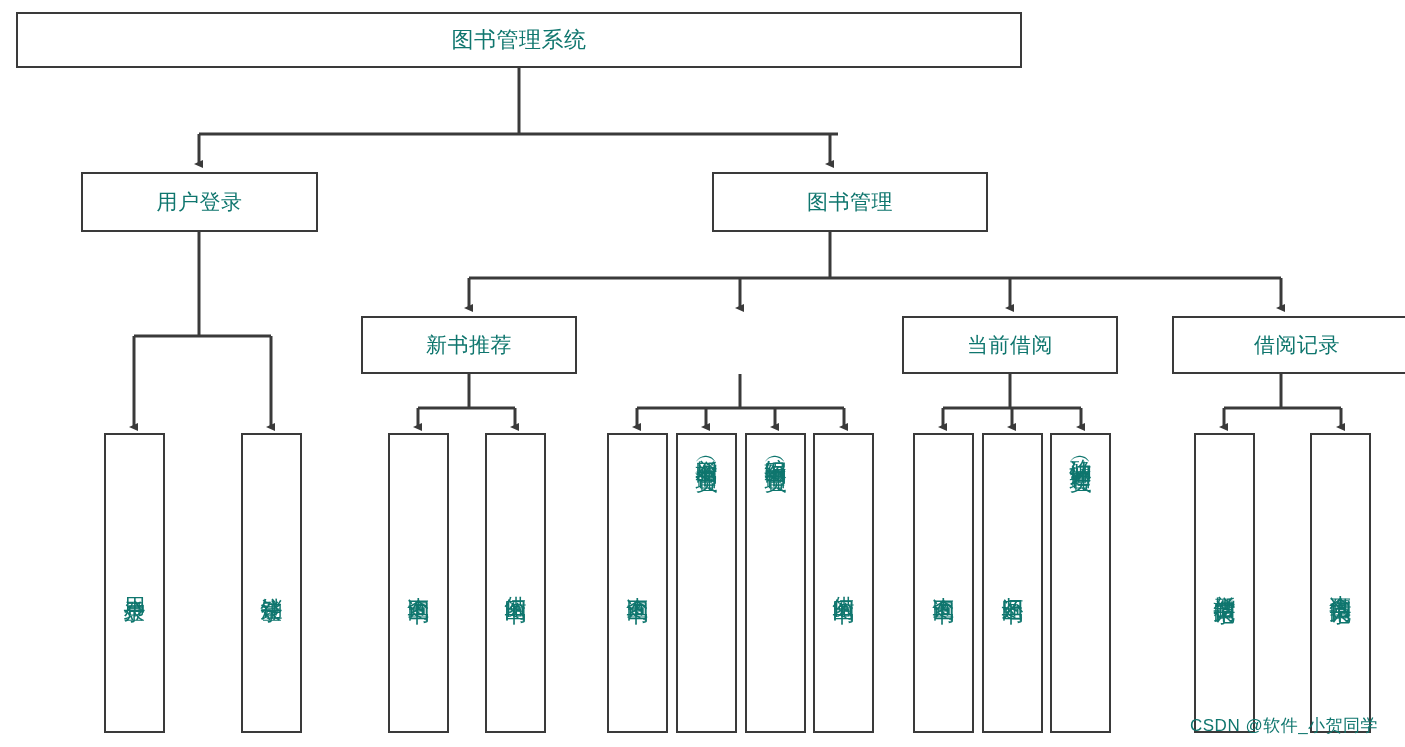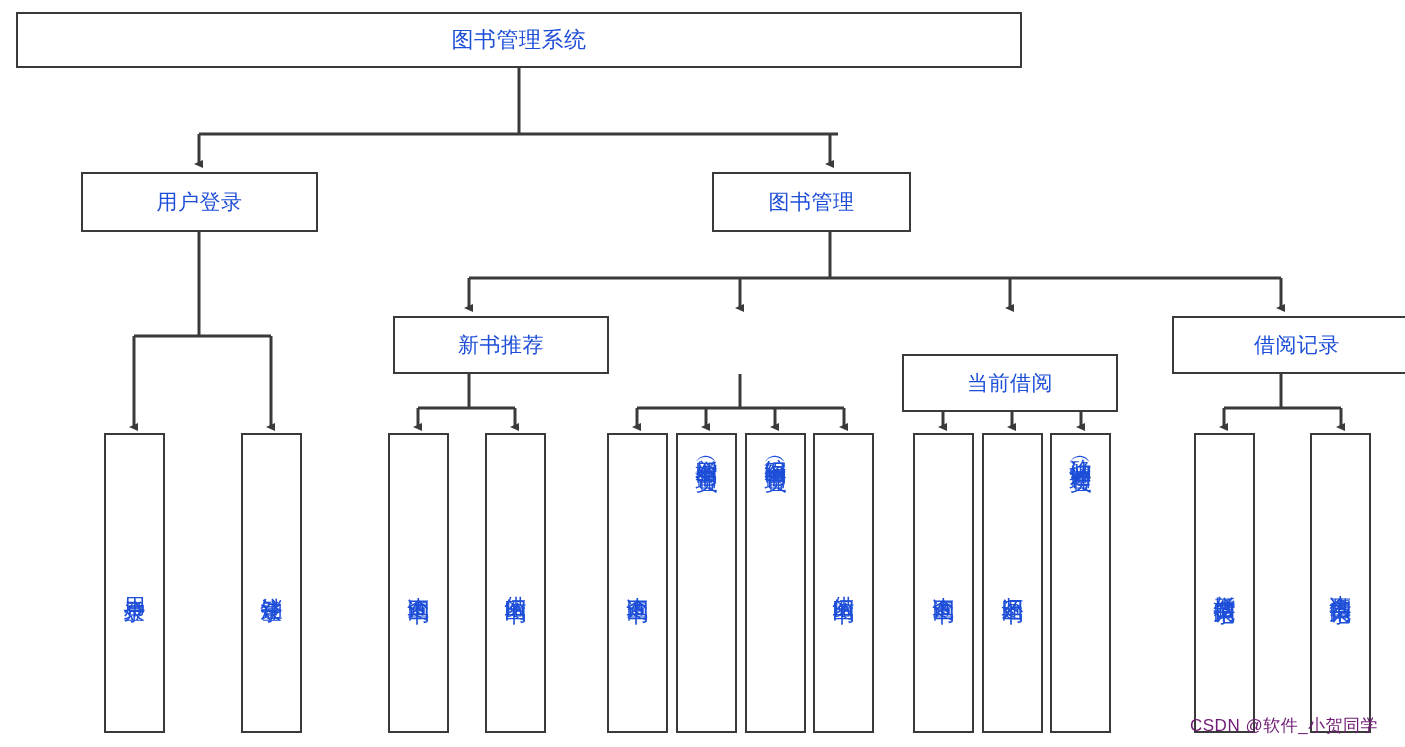--- a/index.html
+++ b/index.html
@@ -27,21 +27,21 @@
     pointer-events: none;
   }
   .node {
     position: absolute;
     box-sizing: border-box;
     border: 2px solid #3a3a3a;
     background: #ffffff;
     display: flex;
     align-items: center;
     justify-content: center;
-    color: #1d4ed8;
+    color: #0f766e;
   }
   .node .label {
     display: block;
     text-align: center;
     line-height: 1.12;
     letter-spacing: 0.5px;
   }
   
   .node.horiz .label {
     font-size: 21px;
@@ -65,21 +65,21 @@
     white-space: nowrap;
   }
   
   .node.vert.topalign {
     align-items: flex-start;
     padding-top: 6px;
   }
   .watermark {
     position: absolute;
     font-size: 17px;
-    color: #701a75;
+    color: #0f766e;
     white-space: nowrap;
     letter-spacing: 0.5px;
   }
 </style>
 </head>
 <body>
 
 <div id="canvas">
 
   <svg class="edges" viewBox="0 0 1405 747" xmlns="http://www.w3.org/2000/svg">
@@ -132,28 +132,28 @@
     </g>
   </svg>
 
   <div class="node horiz root" style="left:16px; top:12px; width:1006px; height:56px;">
     <span class="label">图书管理系统</span>
   </div>
 
   <div class="node horiz" style="left:81px; top:172px; width:237px; height:60px;">
     <span class="label">用户登录</span>
   </div>
-  <div class="node horiz" style="left:712px; top:172px; width:199px; height:60px;">
+  <div class="node horiz" style="left:712px; top:172px; width:276px; height:60px;">
     <span class="label">图书管理</span>
   </div>
 
-  <div class="node horiz" style="left:361px; top:316px; width:216px; height:58px;margin-left:32px;">
+  <div class="node horiz" style="left:361px; top:316px; width:216px; height:58px;">
     <span class="label">新书推荐</span>
   </div>
-  <div class="node horiz" style="left:902px; top:316px; width:216px; height:58px;margin-top:38px;">
+  <div class="node horiz" style="left:902px; top:316px; width:216px; height:58px;">
     <span class="label">当前借阅</span>
   </div>
   <div class="node horiz" style="left:1172px; top:316px; width:250px; height:58px;">
     <span class="label">借阅记录</span>
   </div>
 
   <div class="node vert" style="left:104px; top:433px; width:61px; height:300px;">
     <span class="label">用户登录</span>
   </div>
   <div class="node vert" style="left:241px; top:433px; width:61px; height:300px;">

